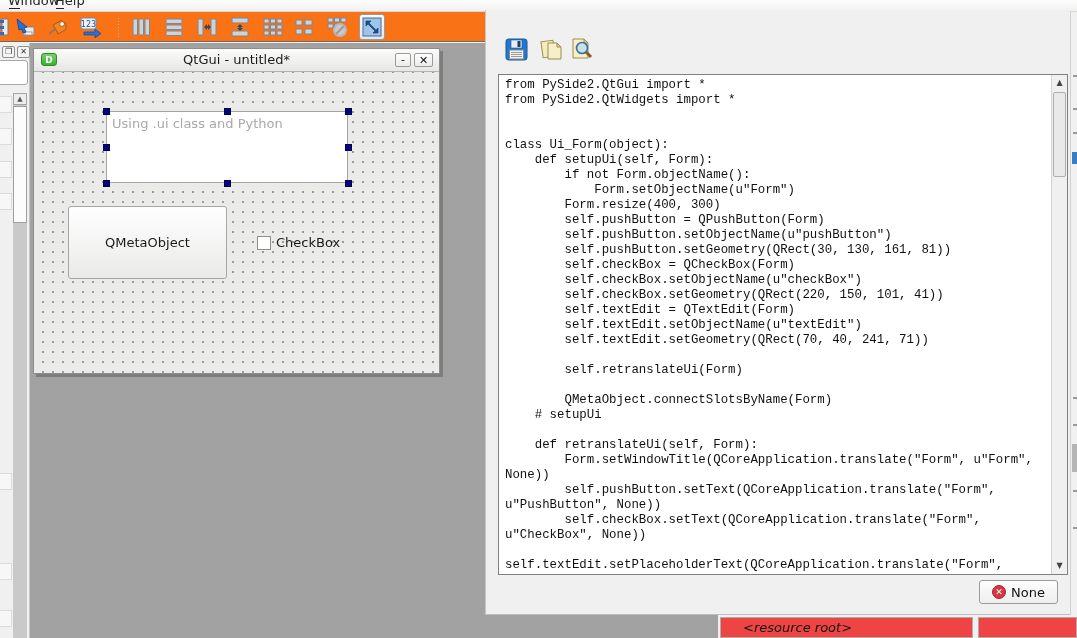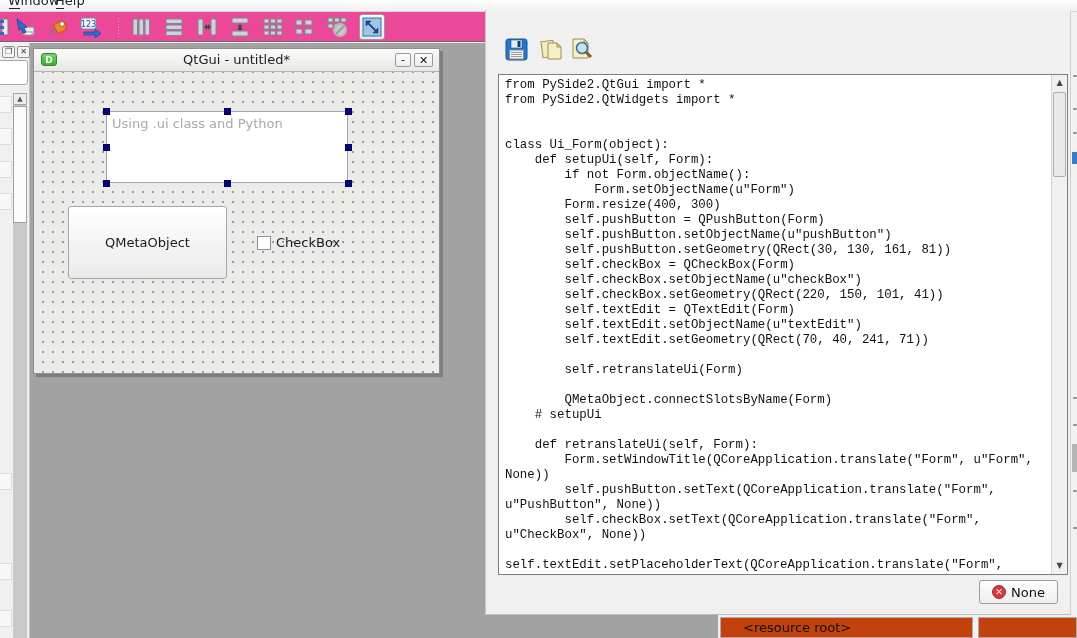--- a/index.html
+++ b/index.html
@@ -7,21 +7,21 @@
   body { font-family:"DejaVu Sans","Liberation Sans",sans-serif; font-size:13px; color:#1a1a1a; background:#f0f0f0; }
   #screen { position:relative; width:1077px; height:638px; background:#f0f0f0; overflow:hidden; }
   .abs { position:absolute; }
 
   
   #menubar { left:0; top:0; width:1077px; height:12px; background:linear-gradient(#fdfdfd,#f1f1f0); overflow:hidden; border-bottom:1px solid #d8d8d8; }
   .menu-item { position:absolute; top:-7px; font-size:13px; color:#222; }
   .mnemonic-underline { position:absolute; height:1px; background:#222; bottom:2px; }
 
   
-  #toolbar { left:0; top:12px; width:485px; height:30px; background:#ec4899; border-bottom:1px solid #6a6a6a; }
+  #toolbar { left:0; top:12px; width:485px; height:30px; background:#f97316; border-bottom:1px solid #6a6a6a; }
   .tbtn { position:absolute; top:2px; width:26px; height:26px; display:flex; align-items:center; justify-content:center; border-radius:3px; }
   .tbtn.active { border:1px solid #9a9a9a; background:linear-gradient(#fafafa,#e8e8e8); }
   .tsep { position:absolute; top:5px; width:3px; height:20px; background-image:radial-gradient(circle,#b3b3b3 0.8px,transparent 1px); background-size:3px 3px; }
   .bars svg, .tbtn svg { display:block; }
 
   
   #left-dock { left:0; top:43px; width:30px; height:595px; background:#f0f0f0; border-right:1px solid #c4c4c4; }
   .dock-btn { position:absolute; width:13px; height:12px; border:1px solid #8f8f8f; border-radius:2px; background:#f4f4f4; font-size:8px; line-height:10px; text-align:center; color:#333; }
   #widgetbox-filter { position:absolute; left:-6px; top:17px; width:34px; height:25px; background:#fff; border:1px solid #a8a8a8; border-radius:3px; }
   #widgetbox-scrollbar { position:absolute; left:13px; top:50px; width:14px; height:545px; background:#c9c9c9; }
@@ -62,21 +62,21 @@
   #close-button { position:absolute; right:12px; bottom:10px; width:79px; height:24px; background:linear-gradient(#fdfdfd,#eeeeee); border:1px solid #9c9c9c; border-radius:3px; display:flex; align-items:center; justify-content:center; gap:5px; font-size:13px; color:#111; }
   #close-red-icon { width:14px; height:14px; border-radius:50%; background:#d5383f; border:1px solid #a8262c; color:#fff; font-size:9px; font-weight:bold; text-align:center; line-height:13px; }
 
   
   #right-sliver { left:1070px; top:12px; width:7px; height:603px; background:#f1f1f1; border-left:1px solid #d0d0d0; }
   .sliver-mark { position:absolute; left:2px; width:5px; background:#9a9a9a; }
   .sliver-blue { position:absolute; left:1px; width:6px; background:#3a7cc4; }
   .sliver-thumb { position:absolute; left:1px; width:6px; background:#b5b5b5; }
 
   
-  .res-panel { position:absolute; top:617px; height:21px; background:#c2410c; border:1px solid #adadad; }
+  .res-panel { position:absolute; top:617px; height:21px; background:#ef4444; border:1px solid #adadad;font-style:italic; }
   #resource-root-item { left:720px; width:253px; padding-left:22px; font-size:13px; line-height:20px; color:#111; }
   #resource-panel-right { left:978px; width:99px; }
 </style>
 </head>
 <body>
 
 <div id="screen">
 
   <div id="menubar" class="abs">
     <span class="menu-item" style="left:8px;">Window</span>

